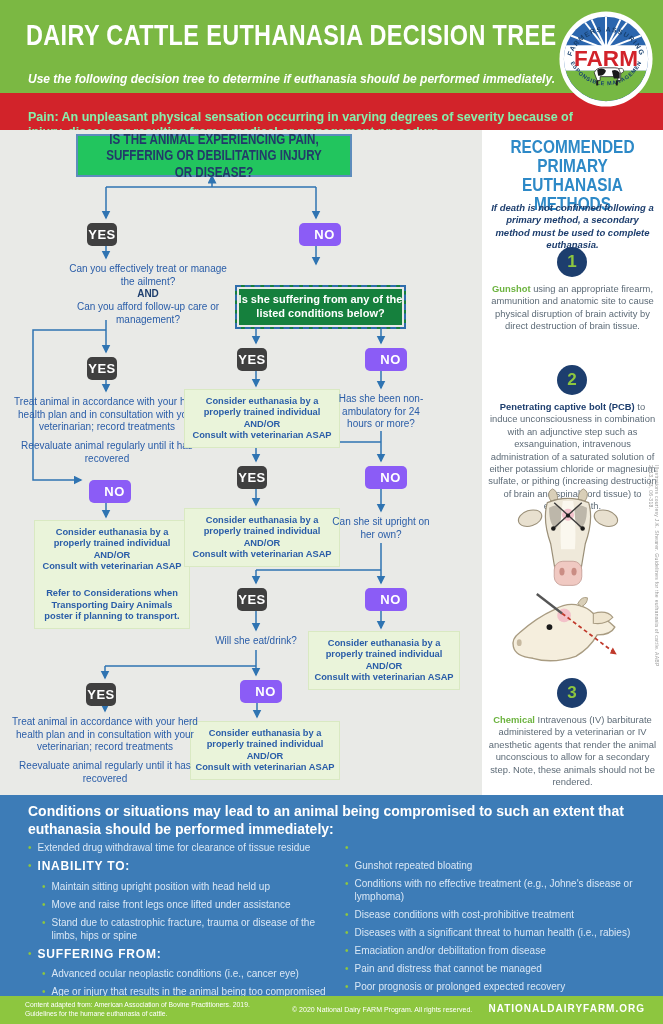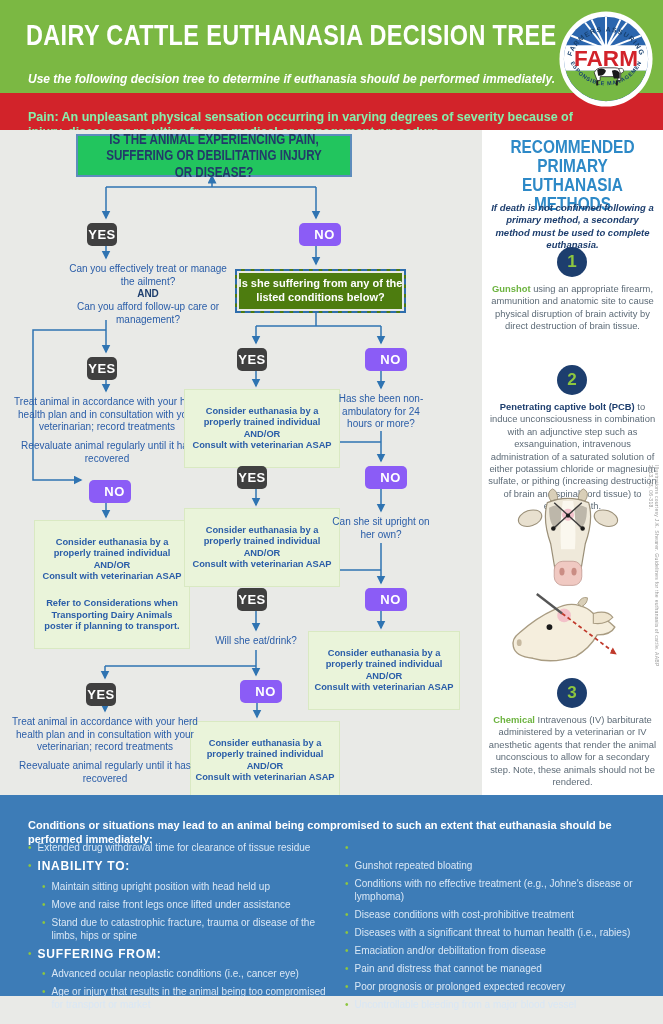--- a/index.html
+++ b/index.html
@@ -29,48 +29,48 @@
 
   .yn{position:absolute;height:23px;border-radius:5px;color:#fff;font-weight:bold;font-size:13px;
     text-align:center;line-height:23px;letter-spacing:.5px;}
   .yes{background:#404040;width:30px;}
   .no{background:#8b5cf6;width:33px;padding-left:9px;}
 
   .qtext{position:absolute;color:#2a5da8;font-size:10px;line-height:1.27;text-align:center;}
   .qtext .and{font-weight:bold;color:#1d3e6e;}
   .qtext p{margin:0 0 6px 0;}
 
-  .bluebox{position:absolute;left:235px;top:139px;width:167px;height:40px;background:#4d7c0f;
+  .bluebox{position:absolute;left:235px;top:155px;width:167px;height:40px;background:#15803d;
     border:2px dashed #2e6dac;box-shadow:inset 0 0 0 2px #e9eae7;
     display:flex;align-items:center;justify-content:center;}
   .bluebox span{color:#fff;font-weight:bold;font-size:11px;line-height:1.25;text-align:center;}
 
   .gbox{position:absolute;background:#eaf4da;border:1px solid #d9e9c2;color:#2a5da8;font-weight:bold;
-    font-size:9.3px;line-height:1.22;text-align:center;padding:16px 4px;}
+    font-size:9.3px;line-height:1.22;text-align:center;padding:6px 4px;}
   .gbox .note{margin-top:16px;display:block;}
 
   
   .sb-title{position:absolute;left:0;top:8px;width:181px;text-align:center;color:#2d89c7;
     font-weight:bold;font-size:17.5px;line-height:1.08;transform:scaleX(.88);}
   .sb-intro{position:absolute;left:8px;top:72px;width:165px;text-align:center;color:#1d3e6e;
     font-style:italic;font-weight:bold;font-size:9.5px;line-height:1.3;}
   .mcircle{position:absolute;left:75px;width:30px;height:30px;border-radius:50%;background:#1d3e6e;
     color:#8dc63f;font-weight:bold;font-size:17px;line-height:30px;text-align:center;}
   .mtext{position:absolute;left:6px;width:169px;text-align:center;color:#5d6b77;font-size:9.4px;line-height:1.32;}
   .kw-green{font-weight:bold;color:#6cb33f;}
   .kw-navy{font-weight:bold;color:#1d3e6e;}
   .cow-front{position:absolute;left:30px;top:352px;width:112px;height:112px;}
   .cow-side{position:absolute;left:20px;top:462px;width:130px;height:78px;}
   .illus-credit{position:absolute;left:166px;top:335px;height:210px;writing-mode:vertical-rl;
     font-size:5px;color:#9a9a9a;letter-spacing:.3px;}
 
   
   .conditions{position:absolute;left:0;top:795px;width:663px;height:201px;background:#3d7cb7;}
   .cond-heading{position:absolute;left:28px;top:8px;width:612px;color:#fff;font-weight:bold;
-    font-size:11px;line-height:1.25;margin-top:16px;}
+    font-size:14px;line-height:1.25;}
   .cond-col{position:absolute;top:46px;font-size:10px;color:#d9e7f5;line-height:1.3;}
   .cond-left{left:28px;width:300px;}
   .cond-right{left:345px;width:305px;}
   .citem{margin-bottom:5px;display:flex;}
   .cbul{color:#8dc63f;margin-right:6px;font-size:10px;}
   .csub{color:#fff;font-weight:bold;letter-spacing:.8px;font-size:12px;}
   .cnested{margin-left:14px;}
 
   
   .footer{position:absolute;left:0;top:996px;width:663px;height:28px;background:#8dc63f;}
@@ -393,14 +393,19 @@
           <span class="cbul">•</span>
           <span>Poor prognosis or prolonged expected recovery</span>
         </div>
       <div class="citem">
           <span class="cbul">•</span>
           <span>Uncontrollable bleeding from a major blood vessel</span>
         </div>
     </div>
   </div>
 
+  <div class="footer">
+    <div class="foot-credit">Content adapted from: American Association of Bovine Practitioners. 2019. Guidelines for the humane euthanasia of cattle.</div>
+    <div class="foot-copy">© 2020 National Dairy FARM Program. All rights reserved.</div>
+    <div class="foot-site">NATIONALDAIRYFARM.ORG</div>
+  </div>
 
 </div>
 
 </body></html>

